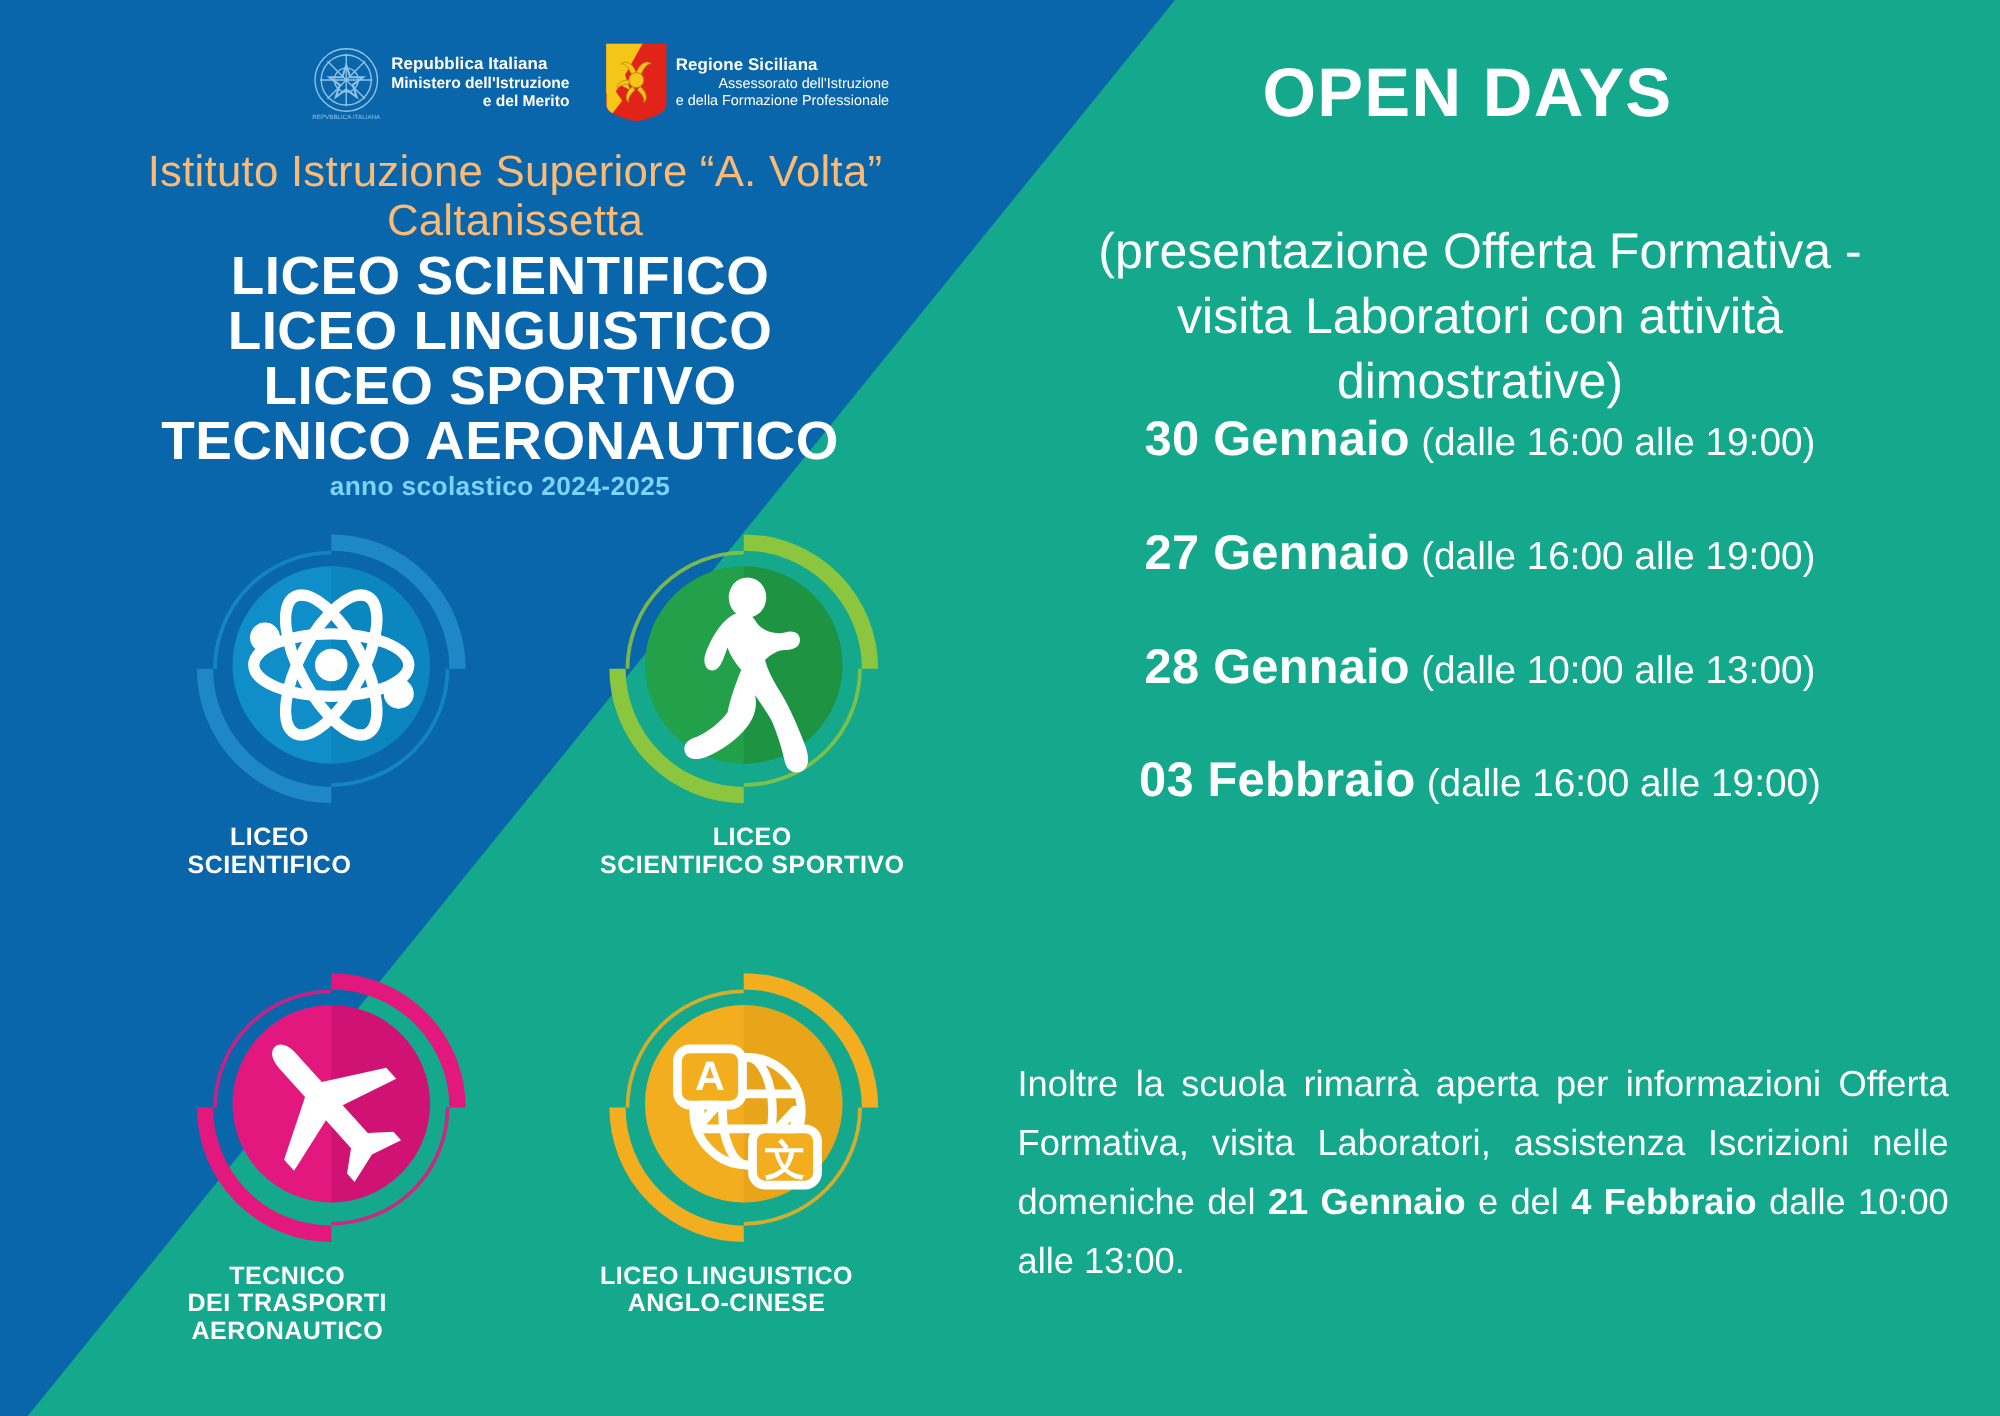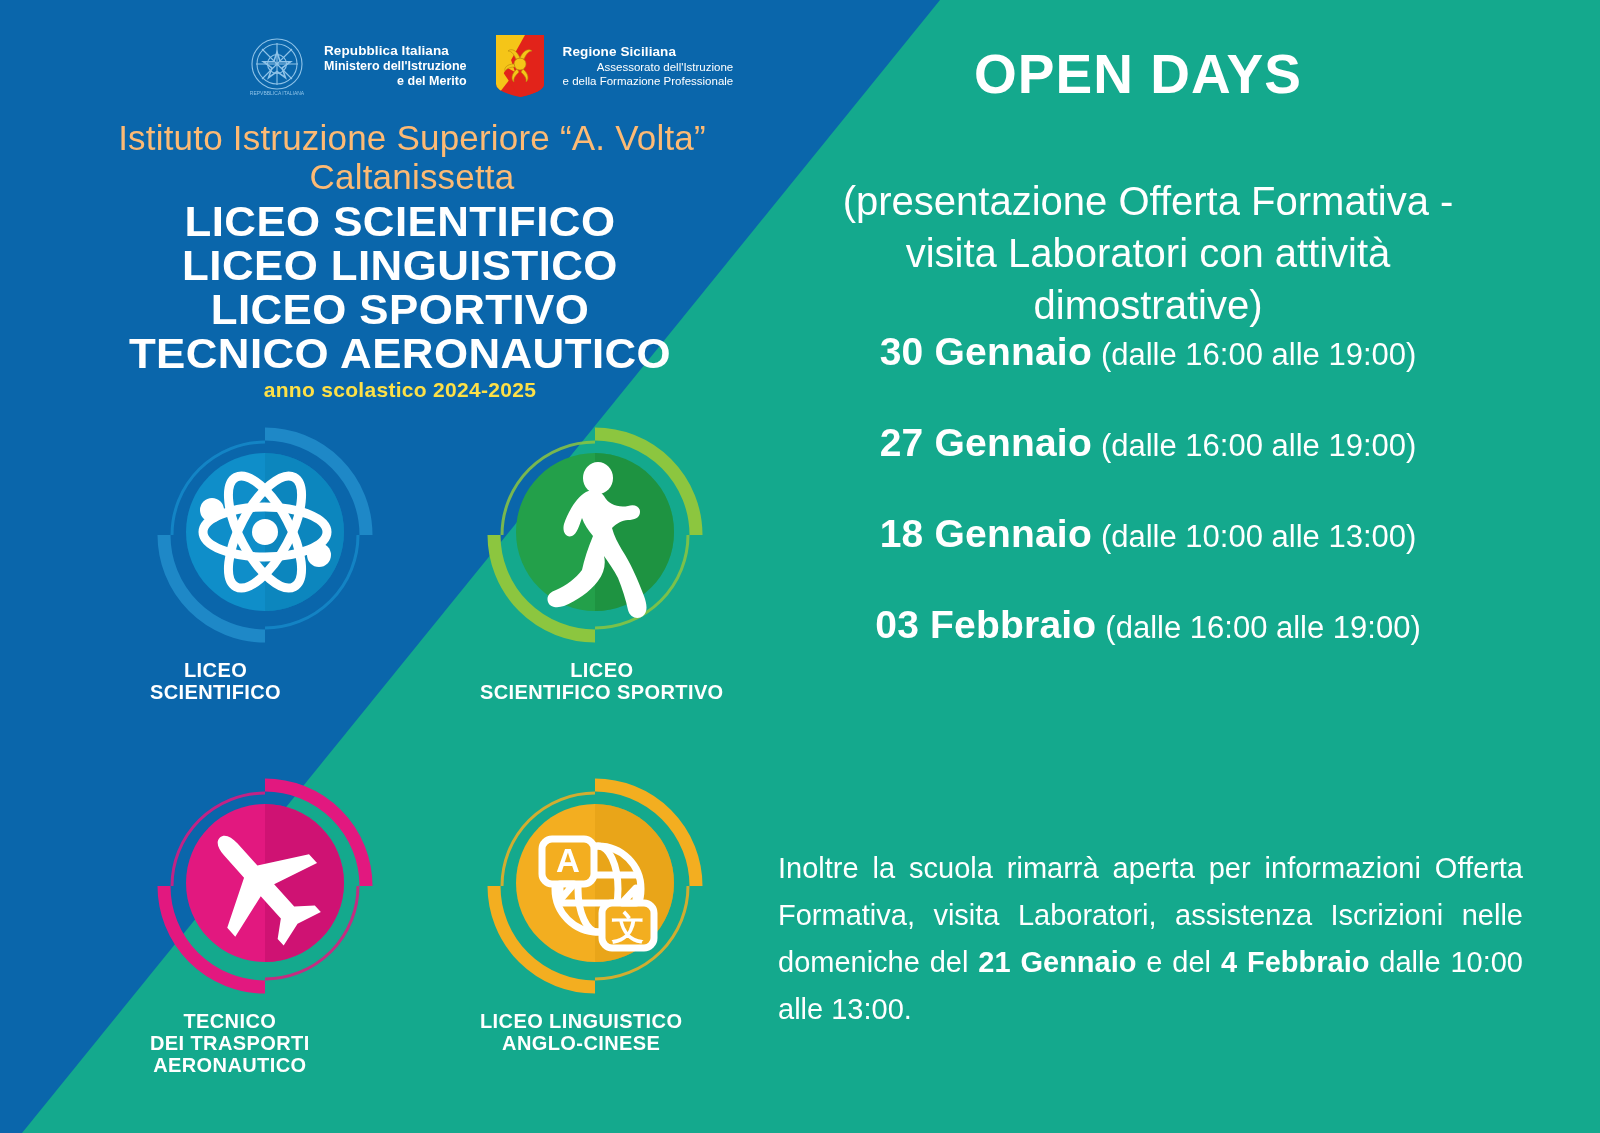--- a/index.html
+++ b/index.html
@@ -43,21 +43,21 @@
     position: absolute;
     left: 248px;
     top: 34px;
     display: flex;
     align-items: center;
     gap: 28px;
   }
   .logo-block {
     display: flex;
     align-items: center;
-    gap: 18px;
+    gap: 7px;
   }
   .emblem {
     width: 58px;
     height: 62px;
     flex: 0 0 auto;
   }
   .logo-text {
     color: #ffffff;
     line-height: 1.22;
   }
@@ -113,21 +113,21 @@
     line-height: 1.02;
     text-transform: uppercase;
     transform: scaleX(1.02);
   }
   .year {
     position: absolute;
     left: 0;
     top: 378px;
     width: 800px;
     text-align: center;
-    color: #fde047;
+    color: #7dd3fc;
     font-size: 21px;
     font-weight: 700;
     letter-spacing: .3px;
   }
 
   
   .badges {
     position: absolute;
     left: 150px;
     top: 420px;
@@ -160,21 +160,21 @@
     letter-spacing: .4px;
     text-transform: uppercase;
     white-space: pre-line;
   }
 
   .row2 { margin-top: 68px; }
 
   
   .right-col {
     position: absolute;
-    left: 768px;
+    left: 804px;
     top: 0;
     width: 790px;
     height: 1133px;
     color: #ffffff;
   }
   .open-days {
     position: absolute;
     left: 0;
     top: 42px;
     width: 740px;
@@ -426,21 +426,21 @@
     <div class="subtitle">(presentazione Offerta Formativa - visita Laboratori con attività dimostrative)</div>
 
     <div class="dates">
       <div class="date-row">
         <span class="d-main">30 Gennaio</span><span class="d-time">(dalle 16:00 alle 19:00)</span>
       </div>
       <div class="date-row">
         <span class="d-main">27 Gennaio</span><span class="d-time">(dalle 16:00 alle 19:00)</span>
       </div>
       <div class="date-row">
-        <span class="d-main">18 Gennaio</span><span class="d-time">(dalle 10:00 alle 13:00)</span>
+        <span class="d-main">28 Gennaio</span><span class="d-time">(dalle 10:00 alle 13:00)</span>
       </div>
       <div class="date-row">
         <span class="d-main">03 Febbraio</span><span class="d-time">(dalle 16:00 alle 19:00)</span>
       </div>
     </div>
 
     <div class="note">
       <span>Inoltre la scuola rimarrà aperta per informazioni Offerta Formativa, visita Laboratori, assistenza Iscrizioni nelle domeniche del </span><b>21 Gennaio</b><span> e del </span><b>4 Febbraio</b><span> dalle 10:00 alle 13:00.</span>
     </div>
   </div>

